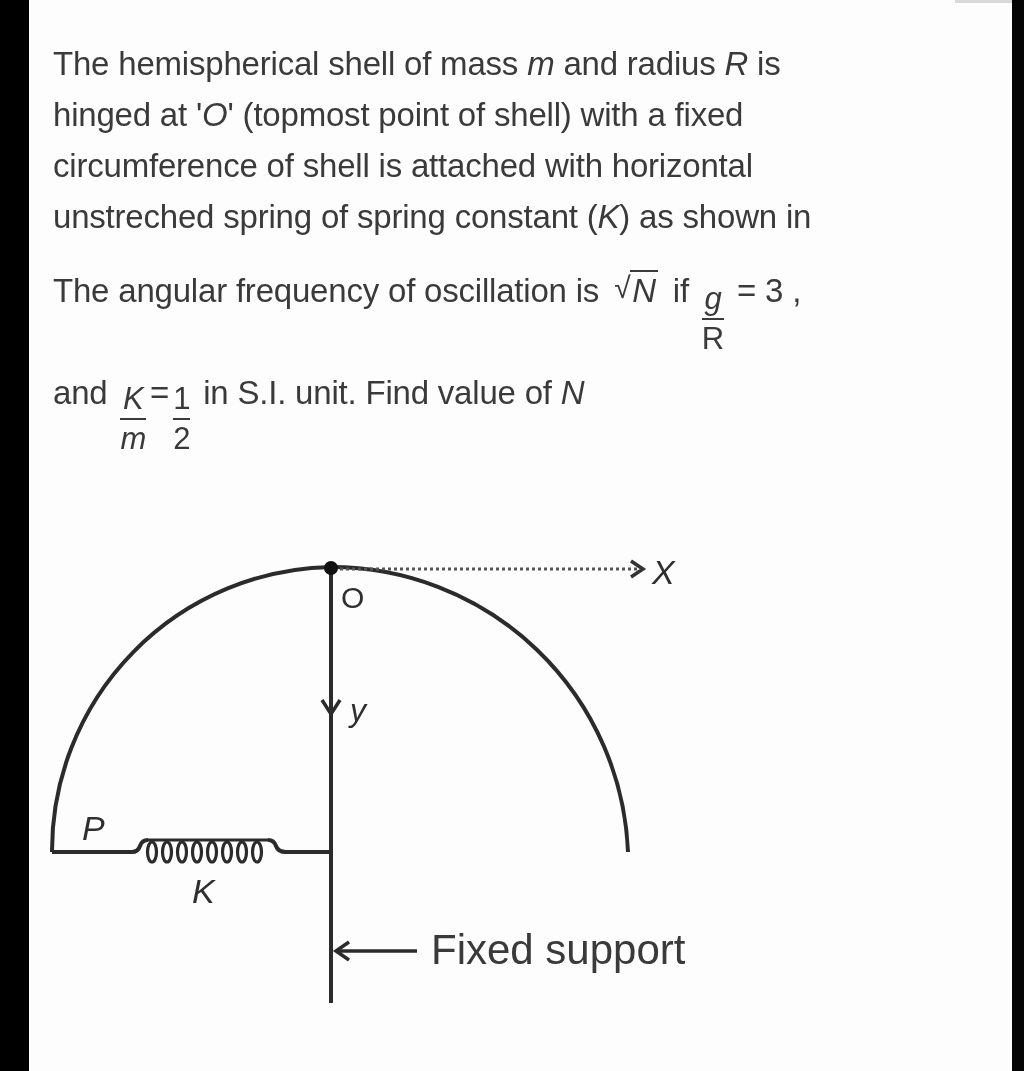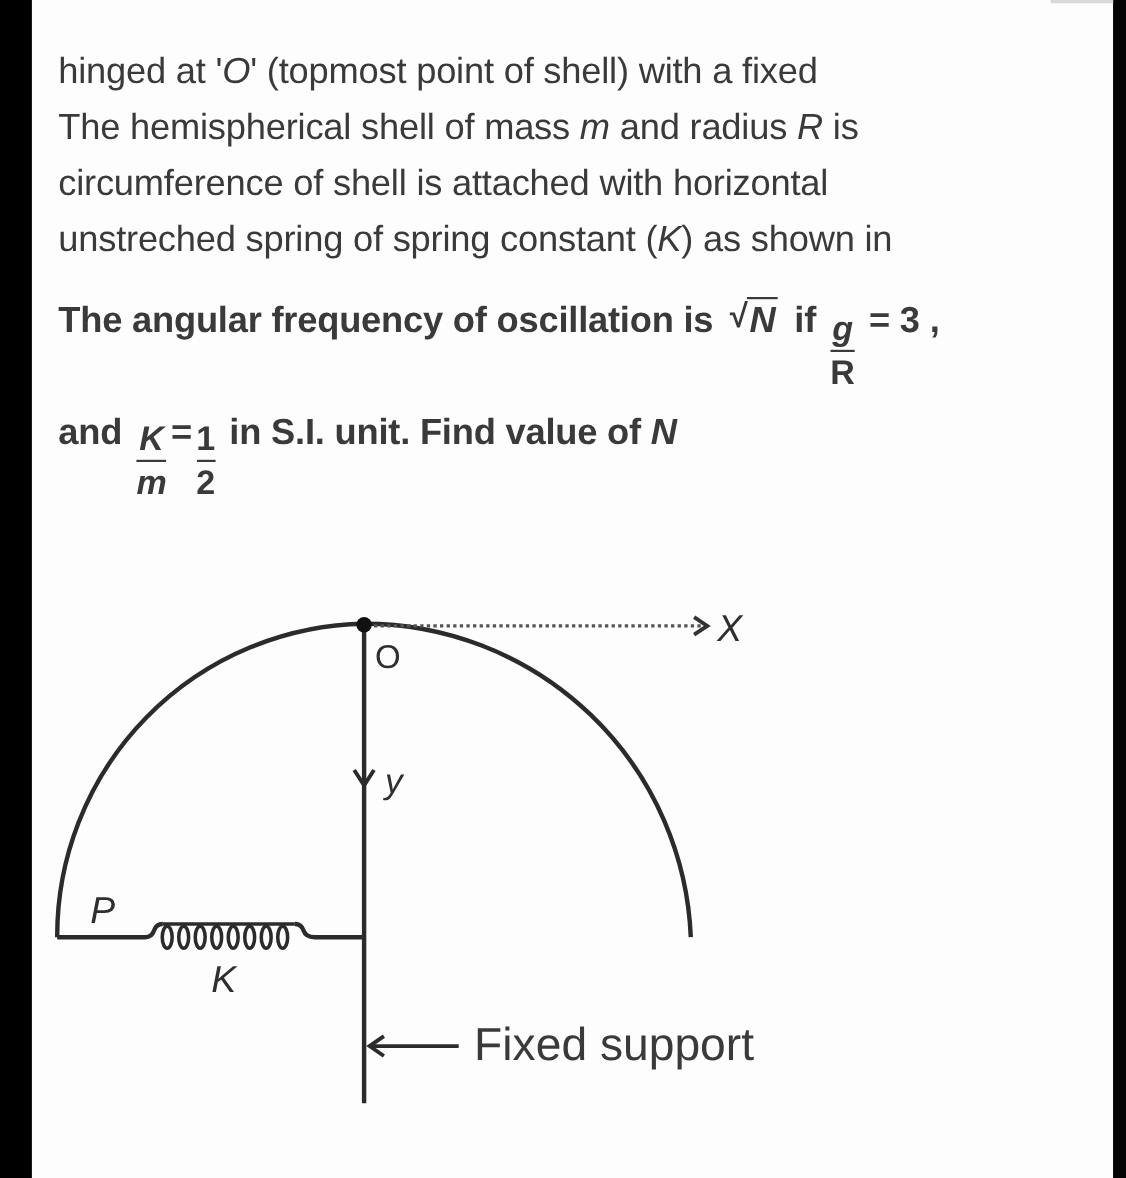--- a/index.html
+++ b/index.html
@@ -19,21 +19,21 @@
     position: absolute; left: 955px; top: 0; width: 57px; height: 3px; background: #d9d9d9;
   }
   .text {
     position: absolute; left: 53px; top: 38px; width: 930px;
     font-size: 33px; line-height: 51px; color: #3a3a3a;
     letter-spacing: -0.2px;
   }
   .line { white-space: nowrap; display: block; }
   .it { font-style: italic; }
   .gap { height: 14px; }
-  .mathline { position: relative; height: 110px; white-space: nowrap; font-weight: bold; }
+  .mathline { position: relative; height: 110px; white-space: nowrap; }
   .frac {
     display: inline-block; vertical-align: middle; text-align: center;
     position: relative; margin: 0 4px;
   }
   .frac .num, .frac .den { display: block; line-height: 34px; font-size: 31px; }
   .frac .bar { display: block; height: 2px; background: #3a3a3a; margin: 2px 0; }
   .sqrt { display: inline-block; position: relative; padding-left: 16px; margin: 0 6px; }
   .sqrt .rad {
     position: absolute; left: 0; top: 8px; font-size: 30px; line-height: 30px;
   }
@@ -43,22 +43,22 @@
 </style>
 </head>
 <body>
 
 <div class="page"></div>
 <div class="right-strip"></div>
 <div class="topright-tab"></div>
 
 <div class="text">
   <div id="para1">
+      <span class="line"><span>The hemispherical shell of mass </span><span class="it">m</span><span> and radius </span><span class="it">R</span><span> is</span></span>
       <span class="line"><span>hinged at '</span><span class="it">O</span><span>' (topmost point of shell) with a fixed</span></span>
-      <span class="line"><span>The hemispherical shell of mass </span><span class="it">m</span><span> and radius </span><span class="it">R</span><span> is</span></span>
       <span class="line"><span>circumference of shell is attached with horizontal</span></span>
       <span class="line"><span>unstreched spring of spring constant (</span><span class="it">K</span><span>) as shown in</span></span>
     </div>
   <div class="gap"></div>
   <div class="mathline">
     <span>The angular frequency of oscillation is</span>
     <span class="sqrt">
       <span class="rad">√</span>
       <span class="over">N</span>
     </span>

